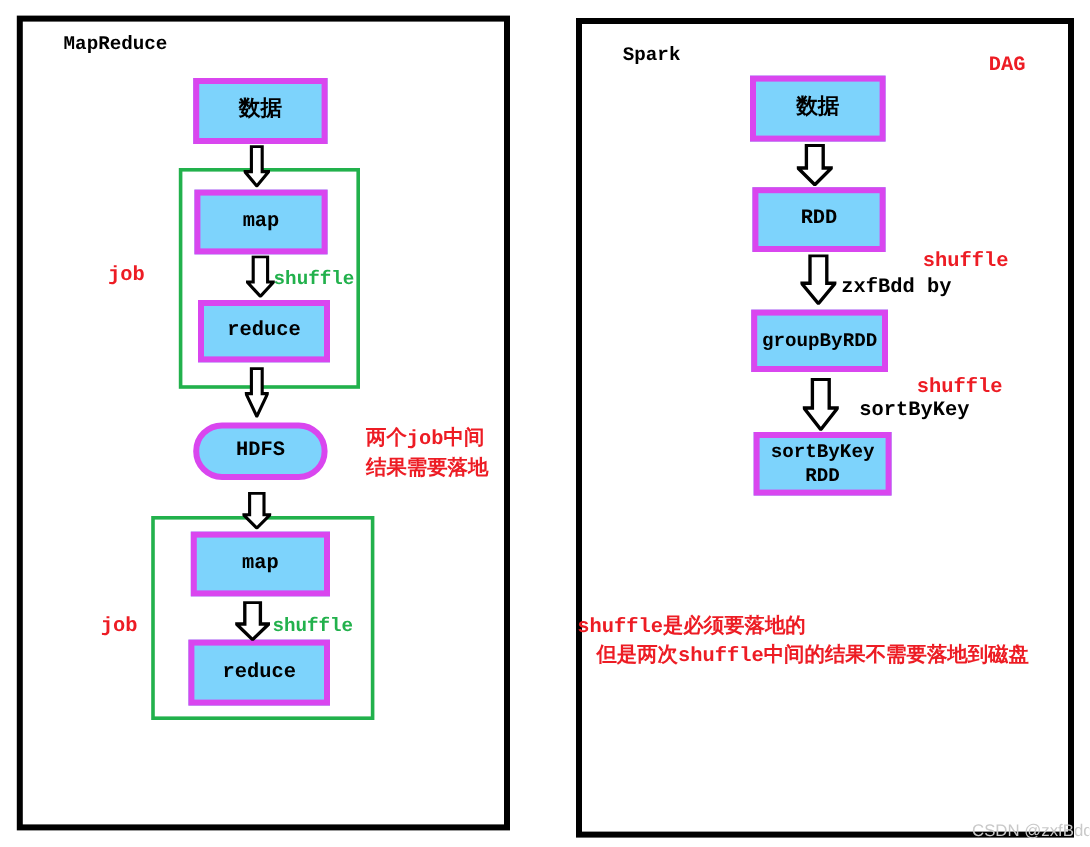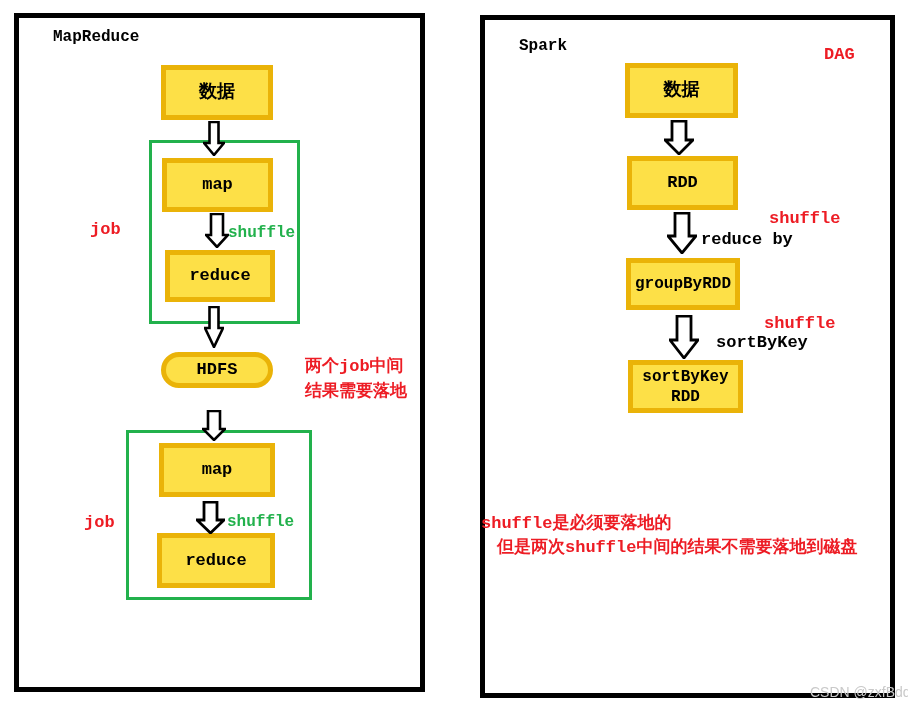--- a/index.html
+++ b/index.html
@@ -22,22 +22,22 @@
     position: absolute;
     font-size: 16px;
     font-weight: 700;
     color: #000000;
     white-space: nowrap;
     z-index: 4;
     padding-left: 21px;
   }
   .node {
     position: absolute;
-    border: 5px solid #eab308;
-    background: #fde047;
+    border: 5px solid #d946ef;
+    background: #7dd3fc;
     box-sizing: border-box;
     display: flex;
     flex-direction: column;
     align-items: center;
     justify-content: center;
     font-size: 17px;
     font-weight: 700;
     color: #000000;
     z-index: 2;
     line-height: 1.25;
@@ -115,21 +115,21 @@
   <div class="lbl lbl-green" style="left:228px; top:225px;">shuffle</div>
 
   <div class="node" style="left:165px; top:250px; width:110px; height:52px;">
     <span>reduce</span>
   </div>
 
   <svg class="flow-arrow" style="left:204px; top:306px;" width="20" height="42" viewBox="0 0 20 42">
     <polygon points="5.5,1 14.5,1 14.5,22 19,22 10,41 1,22 5.5,22" fill="#ffffff" stroke="#000000" stroke-width="2.6"></polygon>
   </svg>
 
-  <div class="node" style="left:161px; top:352px; width:112px; height:36px;border-radius:24px;">
+  <div class="node" style="left:161px; top:352px; width:112px; height:48px;border-radius:24px;">
     <span>HDFS</span>
   </div>
 
   <div class="note" style="left:305px; top:358px;text-align:center;">两个job中间</div>
   <div class="note" style="left:305px; top:383px;text-align:right;">结果需要落地</div>
 
   <svg class="flow-arrow" style="left:202px; top:410px;" width="24" height="31" viewBox="0 0 24 31">
     <polygon points="6,1 18,1 18,19 23,19 12,30 1,19 6,19" fill="#ffffff" stroke="#000000" stroke-width="2.6"></polygon>
   </svg>
 
@@ -168,21 +168,21 @@
   <div class="node" style="left:627px; top:156px; width:111px; height:54px;">
     <span>RDD</span>
   </div>
 
   <div class="lbl lbl-red" style="left:769px; top:210px;">shuffle</div>
 
   <svg class="flow-arrow" style="left:667px; top:212px;" width="30" height="42" viewBox="0 0 30 42">
     <polygon points="8,1 22,1 22,24 29,24 15,41 1,24 8,24" fill="#ffffff" stroke="#000000" stroke-width="2.8"></polygon>
   </svg>
 
-  <div class="lbl lbl-black" style="left:701px; top:231px;">reduce by</div>
+  <div class="lbl lbl-black" style="left:701px; top:231px;">zxfBdd by</div>
 
   <div class="node" style="left:626px; top:258px; width:114px; height:52px; font-size:16px;">
     <span>groupByRDD</span>
   </div>
 
   <div class="lbl lbl-red" style="left:764px; top:315px;">shuffle</div>
 
   <svg class="flow-arrow" style="left:669px; top:315px;" width="30" height="44" viewBox="0 0 30 44">
     <polygon points="8,1 22,1 22,25 29,25 15,43 1,25 8,25" fill="#ffffff" stroke="#000000" stroke-width="2.8"></polygon>
   </svg>

